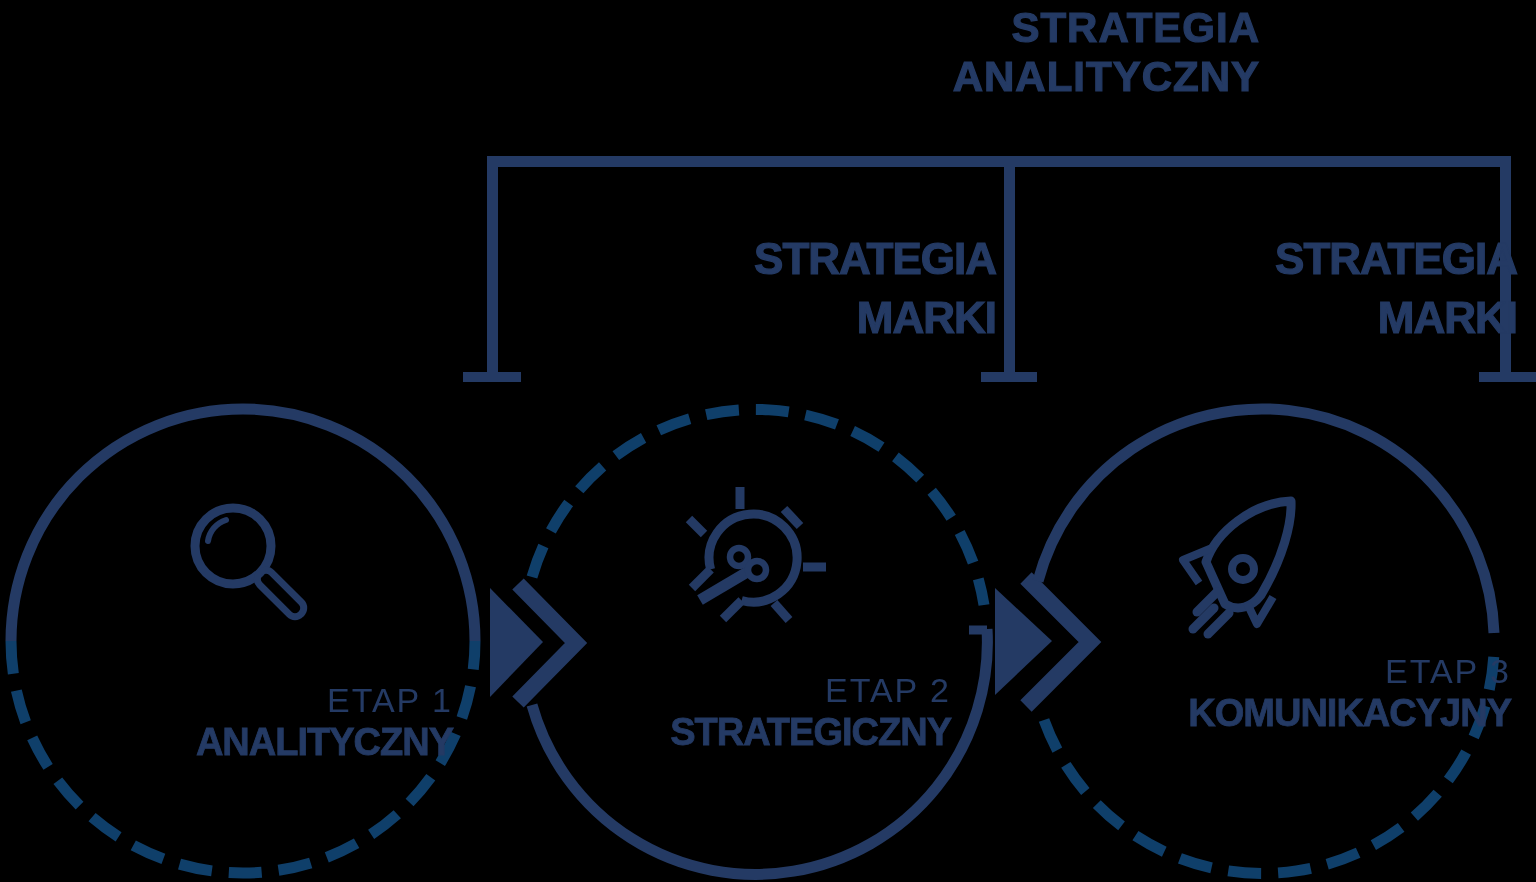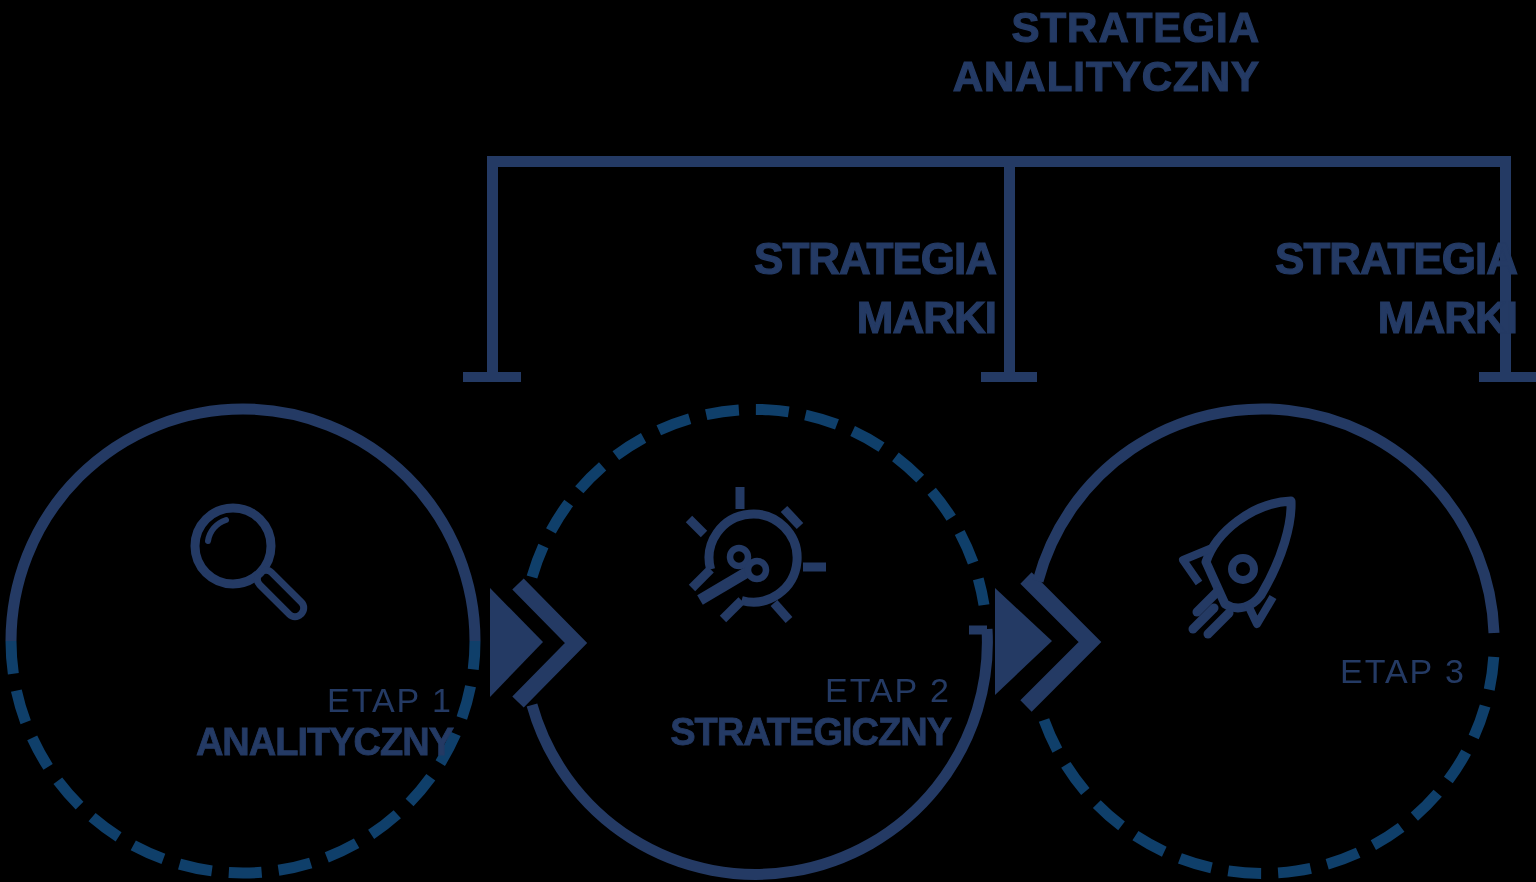--- a/index.html
+++ b/index.html
@@ -25,21 +25,21 @@
     letter-spacing:1px;-webkit-text-stroke:1.2px var(--navy);
   }
   .branch-1{left:496px;top:229px;width:500px;}
   .branch-2{left:1017px;top:229px;width:500px;}
   .branch-heading{
     font-size:44px;line-height:59px;font-weight:700;
     letter-spacing:-1px;-webkit-text-stroke:1.2px var(--navy);
   }
   .stage-text-1{left:53px;top:682px;width:400px;}
   .stage-text-2{left:551px;top:672px;width:400px;}
-  .stage-text-3{left:1066px;top:653px;width:400px;}
+  .stage-text-3{left:1111px;top:653px;width:400px;}
   .etap{
     font-size:34px;line-height:37px;font-weight:400;letter-spacing:2px;
   }
   .stage-name{
     font-size:38px;line-height:42px;font-weight:700;letter-spacing:-1px;
     margin-top:2px;-webkit-text-stroke:0.8px var(--navy);
   }
 </style>
 </head>
 <body>
@@ -140,15 +140,16 @@
     <div class="stage-name">ANALITYCZNY</div>
   </div>
 
   <div class="txt stage-text-2">
     <div class="etap">ETAP 2</div>
     <div class="stage-name">STRATEGICZNY</div>
   </div>
 
   <div class="txt stage-text-3">
     <div class="etap">ETAP 3</div>
+    <div class="stage-name">KOMUNIKACYJNY</div>
   </div>
 
 </div>
 
 </body></html>

